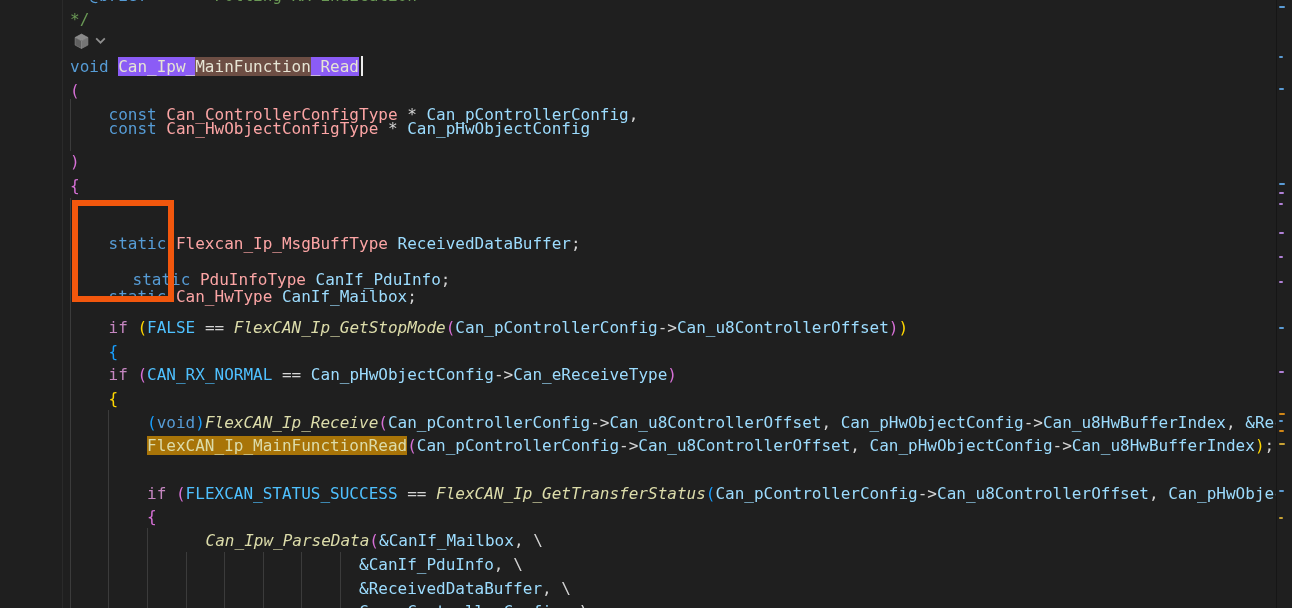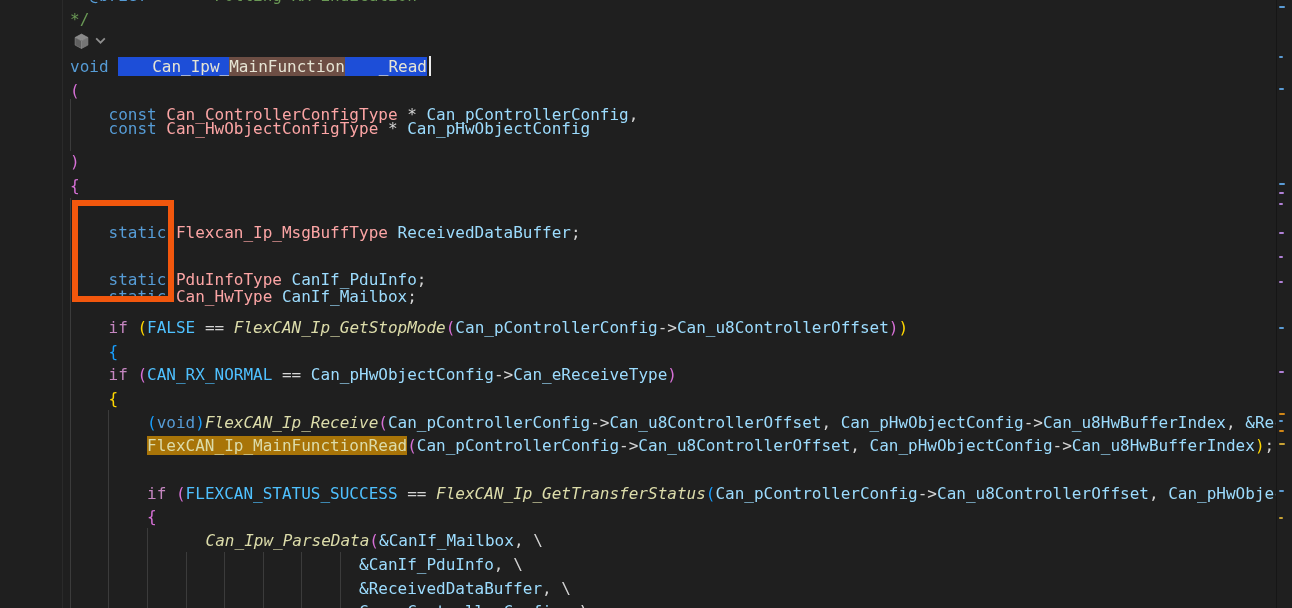--- a/index.html
+++ b/index.html
@@ -22,21 +22,21 @@
   .c-var{color:#9cdcfe;}
   .c-amp{color:#9cdcfe;}
   .c-fn{color:#dcdcaa;font-style:italic;}
   .c-com{color:#6a9955;}
   .c-cst{color:#4fc1ff;}
   .c-op{color:#d4d4d4;}
   .c-esc{color:#d4d4d4;}
   .c-b1{color:#ffd700;}
   .c-b2{color:#d670d6;}
   .c-b3{color:#179fff;}
-  .c-sel{background:#1d4ed8;color:#e6e4d4;padding-left:34px;}
+  .c-sel{background:#8b5cf6;color:#e6e4d4;}
   .c-selw{background:#6d4e44;color:#e6e4d4;}
   .c-find{background:#a87408;color:#dcdcaa;}
   .cursor{
     display:inline-block;width:2px;height:20px;background:#ececec;
     vertical-align:text-bottom;margin-left:2px;
   }
   .guide{position:absolute;width:1px;background:#3b3b3b;}
   #gutter-border{position:absolute;left:62px;top:0;width:1px;height:608px;background:#2a2a2a;}
   #annotation-rect{
     position:absolute;box-sizing:border-box;border-style:solid;background:transparent;z-index:6;
@@ -69,23 +69,23 @@
       <div class="line" style="top: -16px;"><span class="c-pl">  </span><span class="c-kw">@brief</span><span class="c-pl">       </span><span class="c-com">Polling RX indication</span></div>
       <div class="line" style="top: 7.7px;"><span class="c-com">*/</span></div>
       <div class="line" style="top: 31.4px;"></div>
       <div class="line" style="top: 55.1px;"><span class="c-kw">void</span><span class="c-pl"> </span><span class="c-sel">Can_Ipw_</span><span class="c-selw">MainFunction</span><span class="c-sel">_Read</span><span class="cursor"></span></div>
       <div class="line" style="top: 78.8px;"><span class="c-b2">(</span></div>
       <div class="line" style="top: 102.5px;"><span class="c-pl">    </span><span class="c-kw">const</span><span class="c-pl"> </span><span class="c-typ">Can_ControllerConfigType</span><span class="c-pl"> </span><span class="c-op">*</span><span class="c-pl"> </span><span class="c-var">Can_pControllerConfig</span><span class="c-op">,</span></div>
       <div class="line" style="top: 117px;"><span class="c-pl">    </span><span class="c-kw">const</span><span class="c-pl"> </span><span class="c-typ">Can_HwObjectConfigType</span><span class="c-pl"> </span><span class="c-op">*</span><span class="c-pl"> </span><span class="c-var">Can_pHwObjectConfig</span></div>
       <div class="line" style="top: 149.9px;"><span class="c-b2">)</span></div>
       <div class="line" style="top: 173.6px;"><span class="c-b2">{</span></div>
       <div class="line" style="top: 197.3px;"><span class="c-pl">    </span></div>
-      <div class="line" style="top: 221px; text-align: right;"><span class="c-pl">    </span><span class="c-kw">static</span><span class="c-pl"> </span><span class="c-typ">Flexcan_Ip_MsgBuffType</span><span class="c-pl"> </span><span class="c-var">ReceivedDataBuffer</span><span class="c-op">;</span></div>
+      <div class="line" style="top: 232px; text-align: right;"><span class="c-pl">    </span><span class="c-kw">static</span><span class="c-pl"> </span><span class="c-typ">Flexcan_Ip_MsgBuffType</span><span class="c-pl"> </span><span class="c-var">ReceivedDataBuffer</span><span class="c-op">;</span></div>
       <div class="line" style="top: 244.7px; margin-top: 40px;"><span class="c-pl">    </span><span class="c-kw">static</span><span class="c-pl"> </span><span class="c-typ">Can_HwType</span><span class="c-pl"> </span><span class="c-var">CanIf_Mailbox</span><span class="c-op">;</span></div>
-      <div class="line" style="top: 268.4px;"><span class="c-pl">    </span><span class="c-kw">static</span><span class="c-pl"> </span><span class="c-typ">PduInfoType</span><span class="c-pl"> </span><span class="c-var">CanIf_PduInfo</span><span class="c-op">;</span></div>
+      <div class="line" style="top: 268.4px; margin-left: 24px;"><span class="c-pl">    </span><span class="c-kw">static</span><span class="c-pl"> </span><span class="c-typ">PduInfoType</span><span class="c-pl"> </span><span class="c-var">CanIf_PduInfo</span><span class="c-op">;</span></div>
       <div class="line" style="top: 292.1px;"></div>
       <div class="line" style="top: 315.8px;"><span class="c-pl">    </span><span class="c-ctl">if</span><span class="c-pl"> </span><span class="c-b1">(</span><span class="c-cst">FALSE</span><span class="c-pl"> </span><span class="c-op">==</span><span class="c-pl"> </span><span class="c-fn">FlexCAN_Ip_GetStopMode</span><span class="c-b2">(</span><span class="c-var">Can_pControllerConfig</span><span class="c-op">-&gt;</span><span class="c-var">Can_u8ControllerOffset</span><span class="c-b2">)</span><span class="c-b1">)</span></div>
       <div class="line" style="top: 339.5px;"><span class="c-pl">    </span><span class="c-b3">{</span></div>
       <div class="line" style="top: 363.2px;"><span class="c-pl">    </span><span class="c-ctl">if</span><span class="c-pl"> </span><span class="c-b2">(</span><span class="c-cst">CAN_RX_NORMAL</span><span class="c-pl"> </span><span class="c-op">==</span><span class="c-pl"> </span><span class="c-var">Can_pHwObjectConfig</span><span class="c-op">-&gt;</span><span class="c-var">Can_eReceiveType</span><span class="c-b2">)</span></div>
       <div class="line" style="top: 386.9px;"><span class="c-pl">    </span><span class="c-b1">{</span></div>
       <div class="line" style="top: 410.6px;"><span class="c-pl">        </span><span class="c-b3">(</span><span class="c-kw">void</span><span class="c-b3">)</span><span class="c-fn">FlexCAN_Ip_Receive</span><span class="c-b2">(</span><span class="c-var">Can_pControllerConfig</span><span class="c-op">-&gt;</span><span class="c-var">Can_u8ControllerOffset</span><span class="c-op">, </span><span class="c-var">Can_pHwObjectConfig</span><span class="c-op">-&gt;</span><span class="c-var">Can_u8HwBufferIndex</span><span class="c-op">, </span><span class="c-amp">&amp;</span><span class="c-var">ReceivedDataBuffer</span></div>
       <div class="line" style="top: 434.3px;"><span class="c-pl">        </span><span class="c-find">FlexCAN_Ip_MainFunctionRead</span><span class="c-b2">(</span><span class="c-var">Can_pControllerConfig</span><span class="c-op">-&gt;</span><span class="c-var">Can_u8ControllerOffset</span><span class="c-op">, </span><span class="c-var">Can_pHwObjectConfig</span><span class="c-op">-&gt;</span><span class="c-var">Can_u8HwBufferIndex</span><span class="c-b1">)</span><span class="c-op">;</span></div>
       <div class="line" style="top: 458px;"></div>
       <div class="line" style="top: 481.7px;"><span class="c-pl">        </span><span class="c-ctl">if</span><span class="c-pl"> </span><span class="c-b2">(</span><span class="c-cst">FLEXCAN_STATUS_SUCCESS</span><span class="c-pl"> </span><span class="c-op">==</span><span class="c-pl"> </span><span class="c-fn">FlexCAN_Ip_GetTransferStatus</span><span class="c-b3">(</span><span class="c-var">Can_pControllerConfig</span><span class="c-op">-&gt;</span><span class="c-var">Can_u8ControllerOffset</span><span class="c-op">, </span><span class="c-var">Can_pHwObjectConfig</span></div>
       <div class="line" style="top: 505.4px;"><span class="c-pl">        </span><span class="c-b2">{</span></div>

